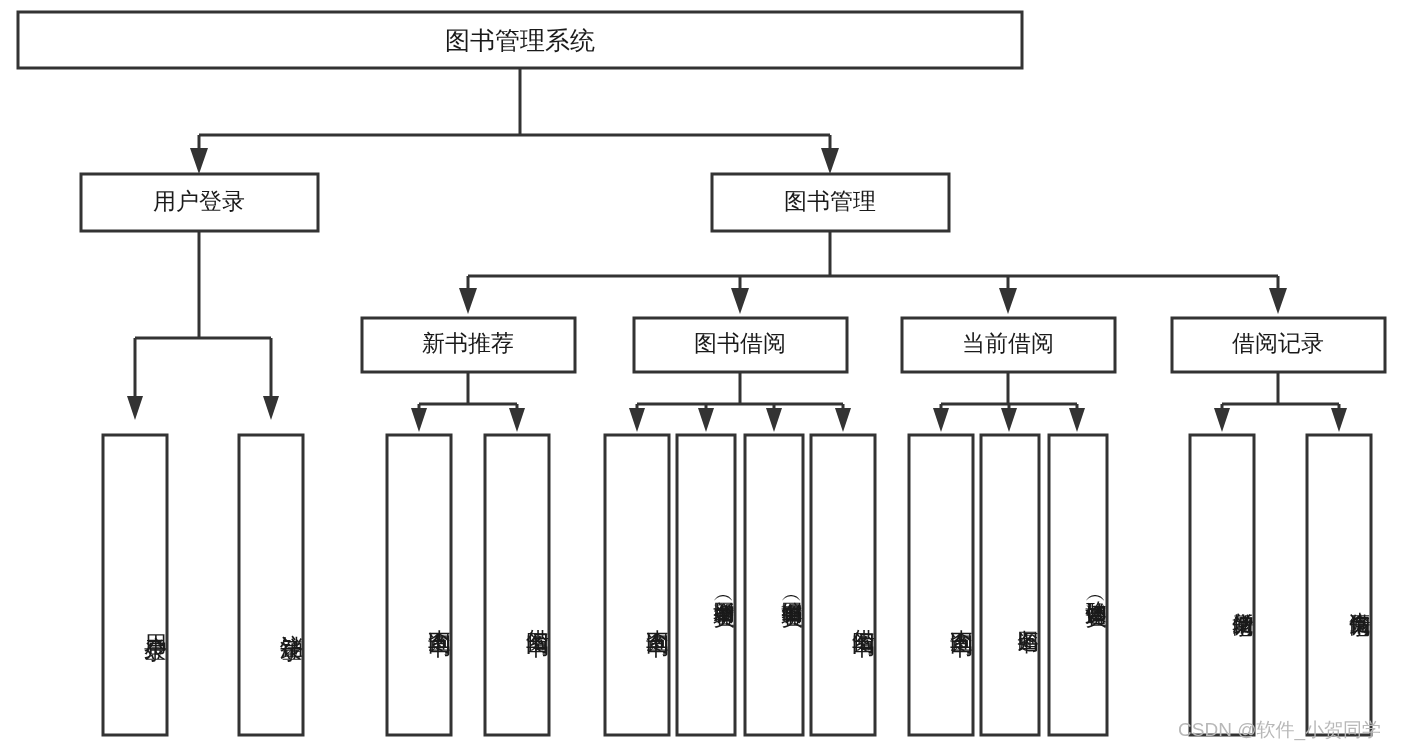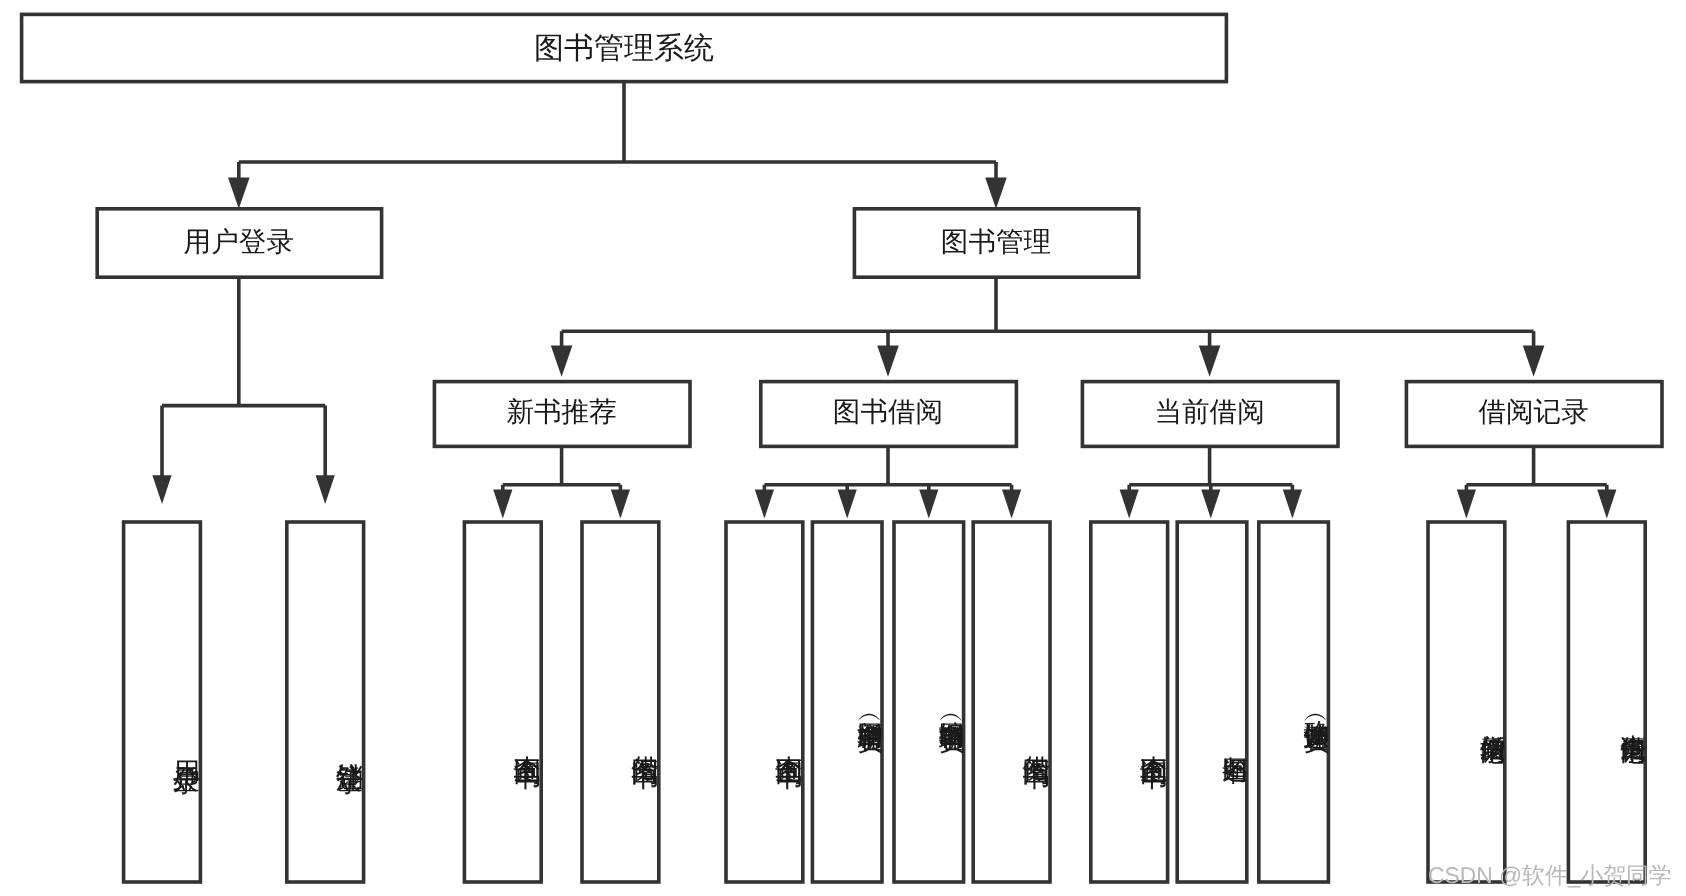--- a/index.html
+++ b/index.html
@@ -73,21 +73,21 @@
     justify-content: center;
     pointer-events: none;
     user-select: none;
   }
   .vlabel.narrow {
     font-size: 21px;
     letter-spacing: 1px;
   }
   .watermark {
     position: absolute;
-    right: 12px;
+    right: 24px;
     bottom: 4px;
     font-family: "Liberation Sans", "DejaVu Sans", sans-serif;
     font-size: 19px;
     color: #b8b8b8;
     white-space: nowrap;
     user-select: none;
   }
 </style>
 </head>
 <body>

